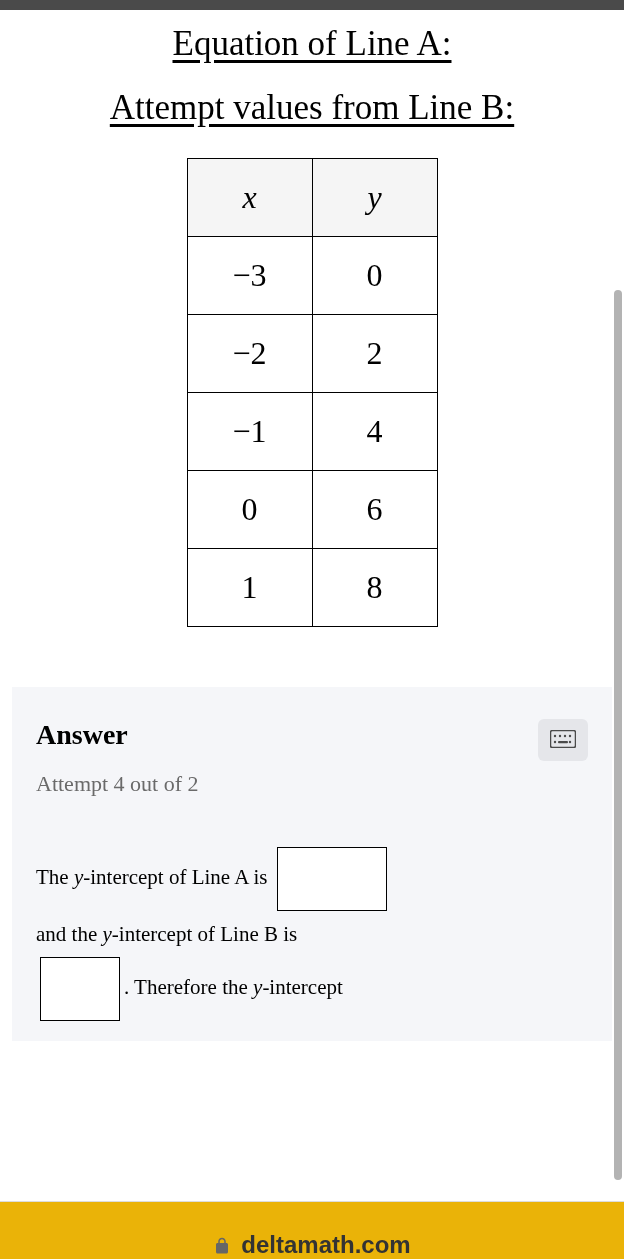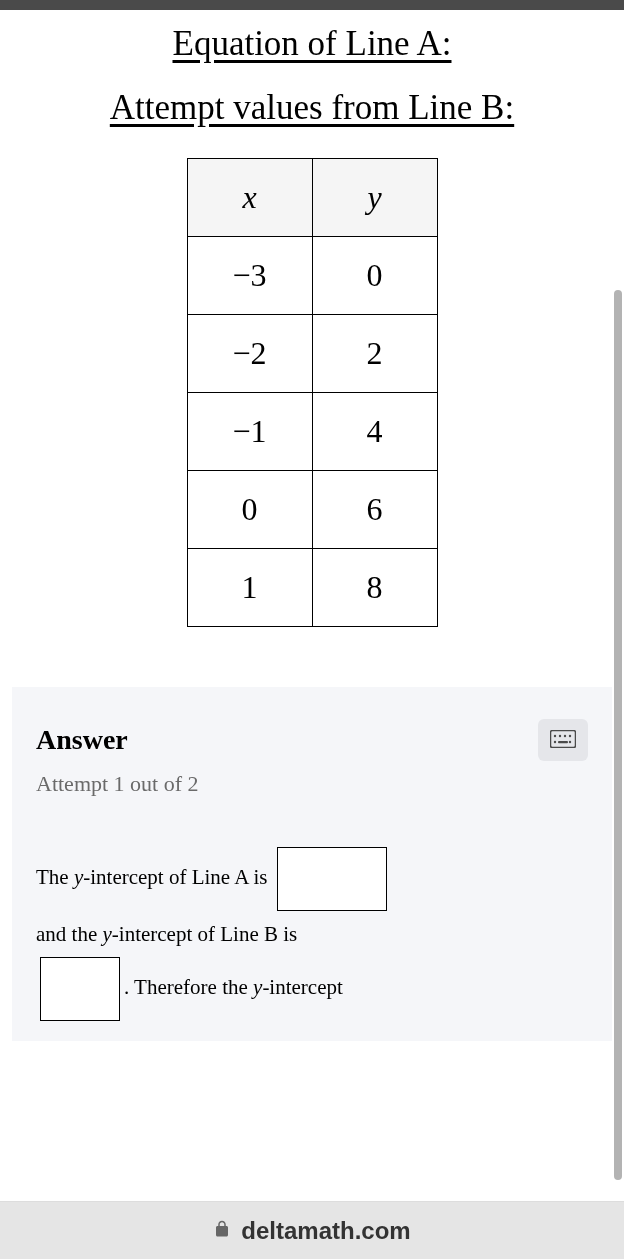--- a/index.html
+++ b/index.html
@@ -73,21 +73,21 @@
       font-weight: normal;
     }
     .answer-section {
       background: #f5f6f9;
       padding: 32px 24px 20px 24px;
       margin: 0 -6px;
     }
     .answer-header {
       display: flex;
       justify-content: space-between;
-      align-items: center;
+      align-items: flex-start;
       margin-bottom: 10px;
       gap: 24px;
     }
     .answer-title {
       font-size: 28px;
       font-weight: bold;
       font-family: Georgia, serif;
     }
     .keypad-btn {
       width: 50px;
@@ -134,24 +134,24 @@
       height: 890px;
       background: #b3b3b3;
       border-radius: 4px;
     }
     .bottom-bar {
       position: absolute;
       bottom: 0;
       left: 0;
       right: 0;
       height: 58px;
-      background: #e5e5e5;
+      background: #eab308;
       border-top: 1px solid #ddd;
       display: flex;
-      align-items: center;
+      align-items: flex-end;
       justify-content: center;
       gap: 10px;
     }
     .url-text {
       font-size: 24px;
       font-weight: bold;
       font-family: Arial, sans-serif;
       color: #333;
     }
     .lock-icon svg {
@@ -214,21 +214,21 @@
             <circle cx="10" cy="6" r="1.2" fill="#4a4a4a"></circle>
             <circle cx="15" cy="6" r="1.2" fill="#4a4a4a"></circle>
             <circle cx="20" cy="6" r="1.2" fill="#4a4a4a"></circle>
             <circle cx="5" cy="12" r="1.2" fill="#4a4a4a"></circle>
             <rect x="8" y="11" width="10" height="2.2" rx="1" fill="#4a4a4a"></rect>
             <circle cx="20" cy="12" r="1.2" fill="#4a4a4a"></circle>
           </svg>
         </span>
       </button>
     </div>
-    <div class="attempt-text">Attempt 1 out of 2</div>
+    <div class="attempt-text">Attempt 4 out of 2</div>
 
     <div class="answer-text">
       <span>The </span><span class="italic">y</span><span>-intercept of Line A is </span><span class="input-box"></span>
       <br>
       <span>and the </span><span class="italic">y</span><span>-intercept of Line B is </span>
       <br>
       <span class="input-box small"></span><span>. Therefore the </span><span class="italic">y</span><span>-intercept</span>
     </div>
   </div>
 

